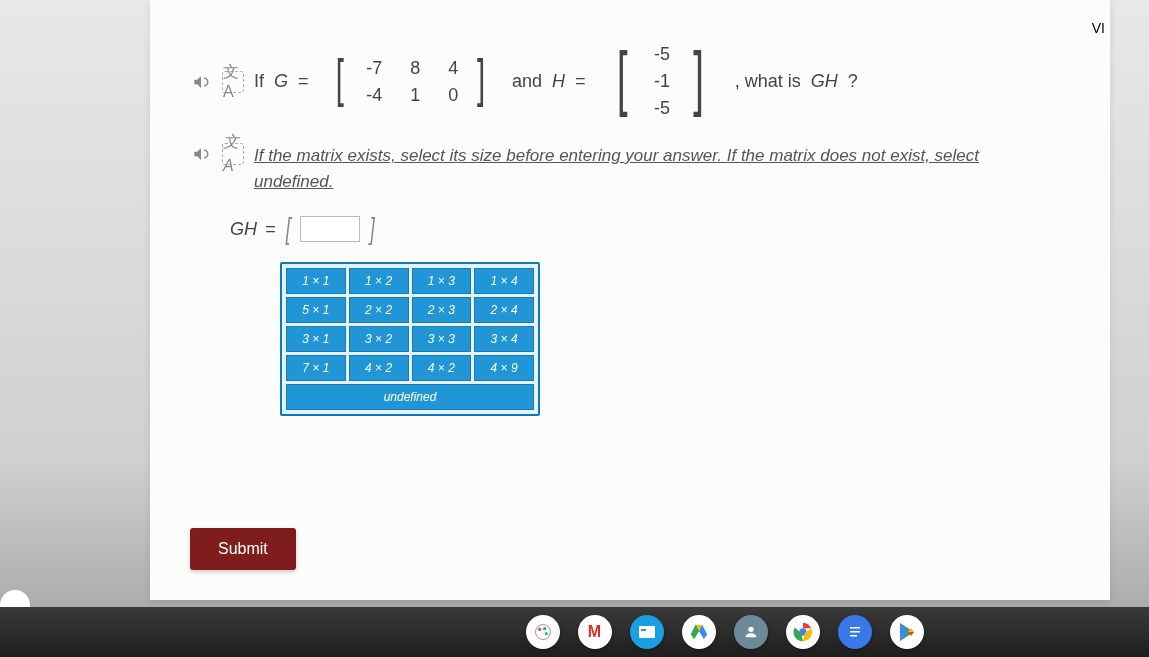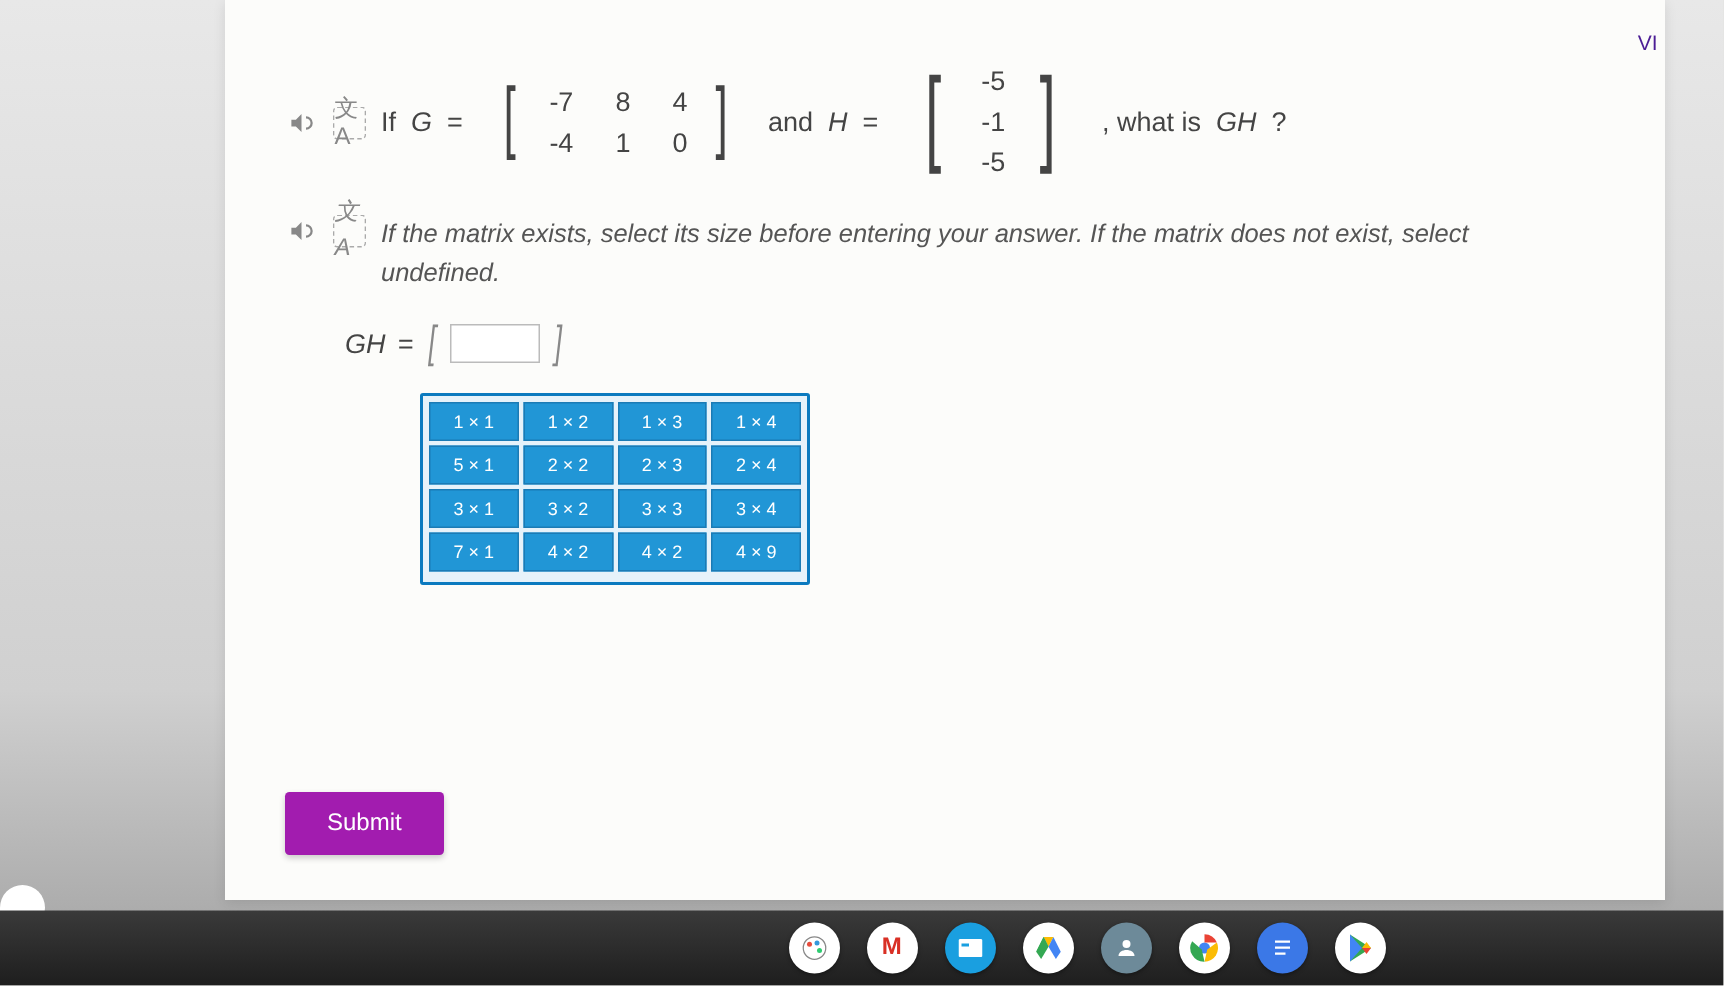--- a/index.html
+++ b/index.html
@@ -24,21 +24,21 @@
     height: 600px;
     background: #fcfcfa;
     box-shadow: 0 2px 8px rgba(0,0,0,0.1);
     padding: 40px 60px 20px 40px;
     color: #333;
   }
   .top-right {
     position: absolute;
     top: 20px;
     right: 5px;
-    color: #4c1d95;
+    color: #000000;
     font-size: 14px;
   }
   .q-row {
     display: flex;
     align-items: center;
     gap: 10px;
     margin-bottom: 20px;
     font-size: 18px;
     color: #444;
   }
@@ -78,21 +78,21 @@
   .instruction {
     display: flex;
     align-items: flex-start;
     gap: 10px;
     font-size: 17px;
     font-style: italic;
     color: #555;
     margin-bottom: 18px;
     line-height: 1.5;
   }
-  .instruction .text { flex: 1; }
+  .instruction .text { flex: 1; text-decoration: underline; }
   .gh-row {
     margin-left: 40px;
     font-size: 18px;
     font-style: italic;
     color: #444;
     display: flex;
     align-items: center;
     gap: 8px;
     margin-bottom: 16px;
   }
@@ -103,20 +103,21 @@
     border: 1px solid #bbb;
   }
   .gh-brackets { font-size: 30px; color: #888; transform: scaleX(0.6); }
   .size-table {
     margin-left: 90px;
     border: 2px solid #0b7abf;
     background: #e6f2fa;
     padding: 4px;
     width: 260px;
     border-radius: 2px;
+    font-style: italic;
   }
   .size-grid {
     display: grid;
     grid-template-columns: repeat(4, 1fr);
     gap: 3px;
     margin-bottom: 3px;
   }
   .size-cell {
     background: #2196d6;
     color: #fff;
@@ -132,21 +133,21 @@
     font-size: 12px;
     text-align: center;
     padding: 5px 0;
     border: 1px solid #1b7bb5;
     cursor: pointer;
   }
   .submit-btn {
     position: absolute;
     bottom: 30px;
     left: 40px;
-    background: #a21caf;
+    background: #7f1d1d;
     color: #fff;
     border: none;
     padding: 12px 28px;
     font-size: 16px;
     border-radius: 3px;
     cursor: pointer;
     box-shadow: 0 2px 4px rgba(0,0,0,0.2);
   }
   .taskbar {
     position: absolute;
@@ -271,20 +272,21 @@
       <div class="size-cell">2 × 4</div>
       <div class="size-cell">3 × 1</div>
       <div class="size-cell">3 × 2</div>
       <div class="size-cell">3 × 3</div>
       <div class="size-cell">3 × 4</div>
       <div class="size-cell">7 × 1</div>
       <div class="size-cell">4 × 2</div>
       <div class="size-cell">4 × 2</div>
       <div class="size-cell">4 × 9</div>
     </div>
+    <div class="undefined-cell">undefined</div>
   </div>
 
   <button class="submit-btn">Submit</button>
 </div>
 
 <div class="left-edge"></div>
 
 <div class="taskbar">
   <div class="tb-icon tb-palette">
     <svg width="20" height="20" viewBox="0 0 24 24">

